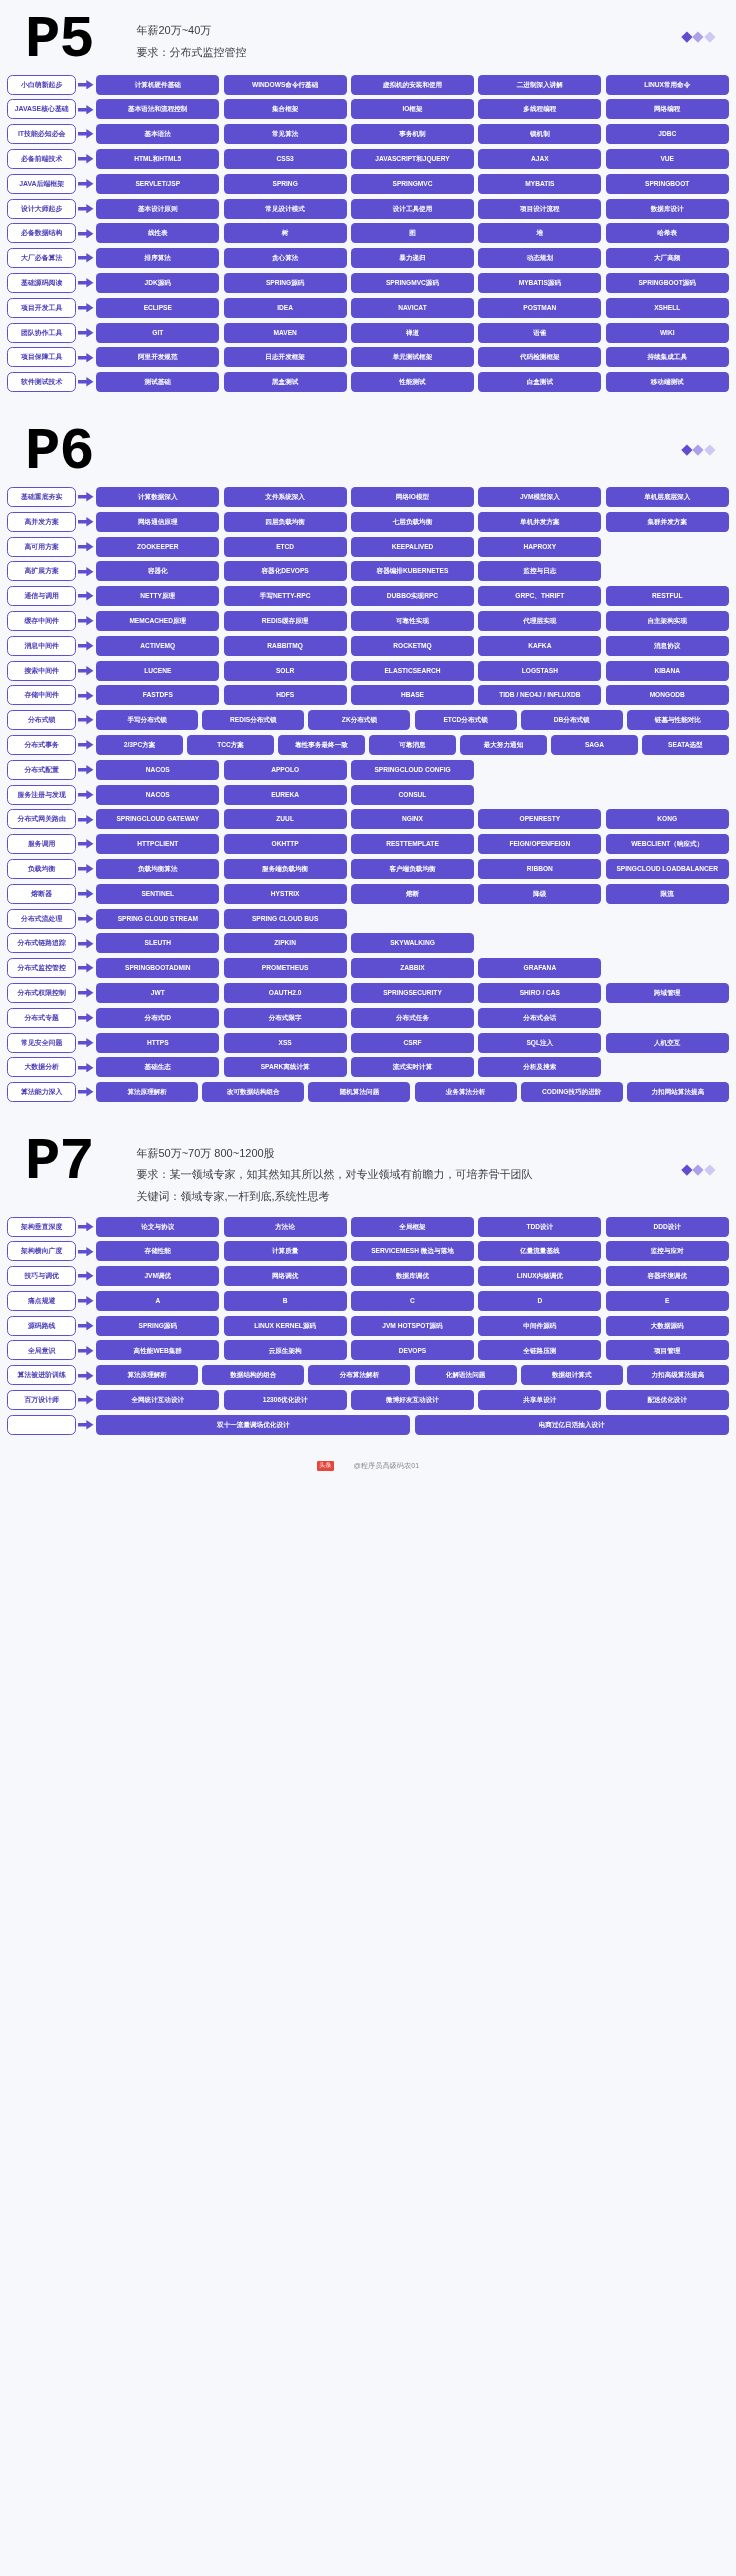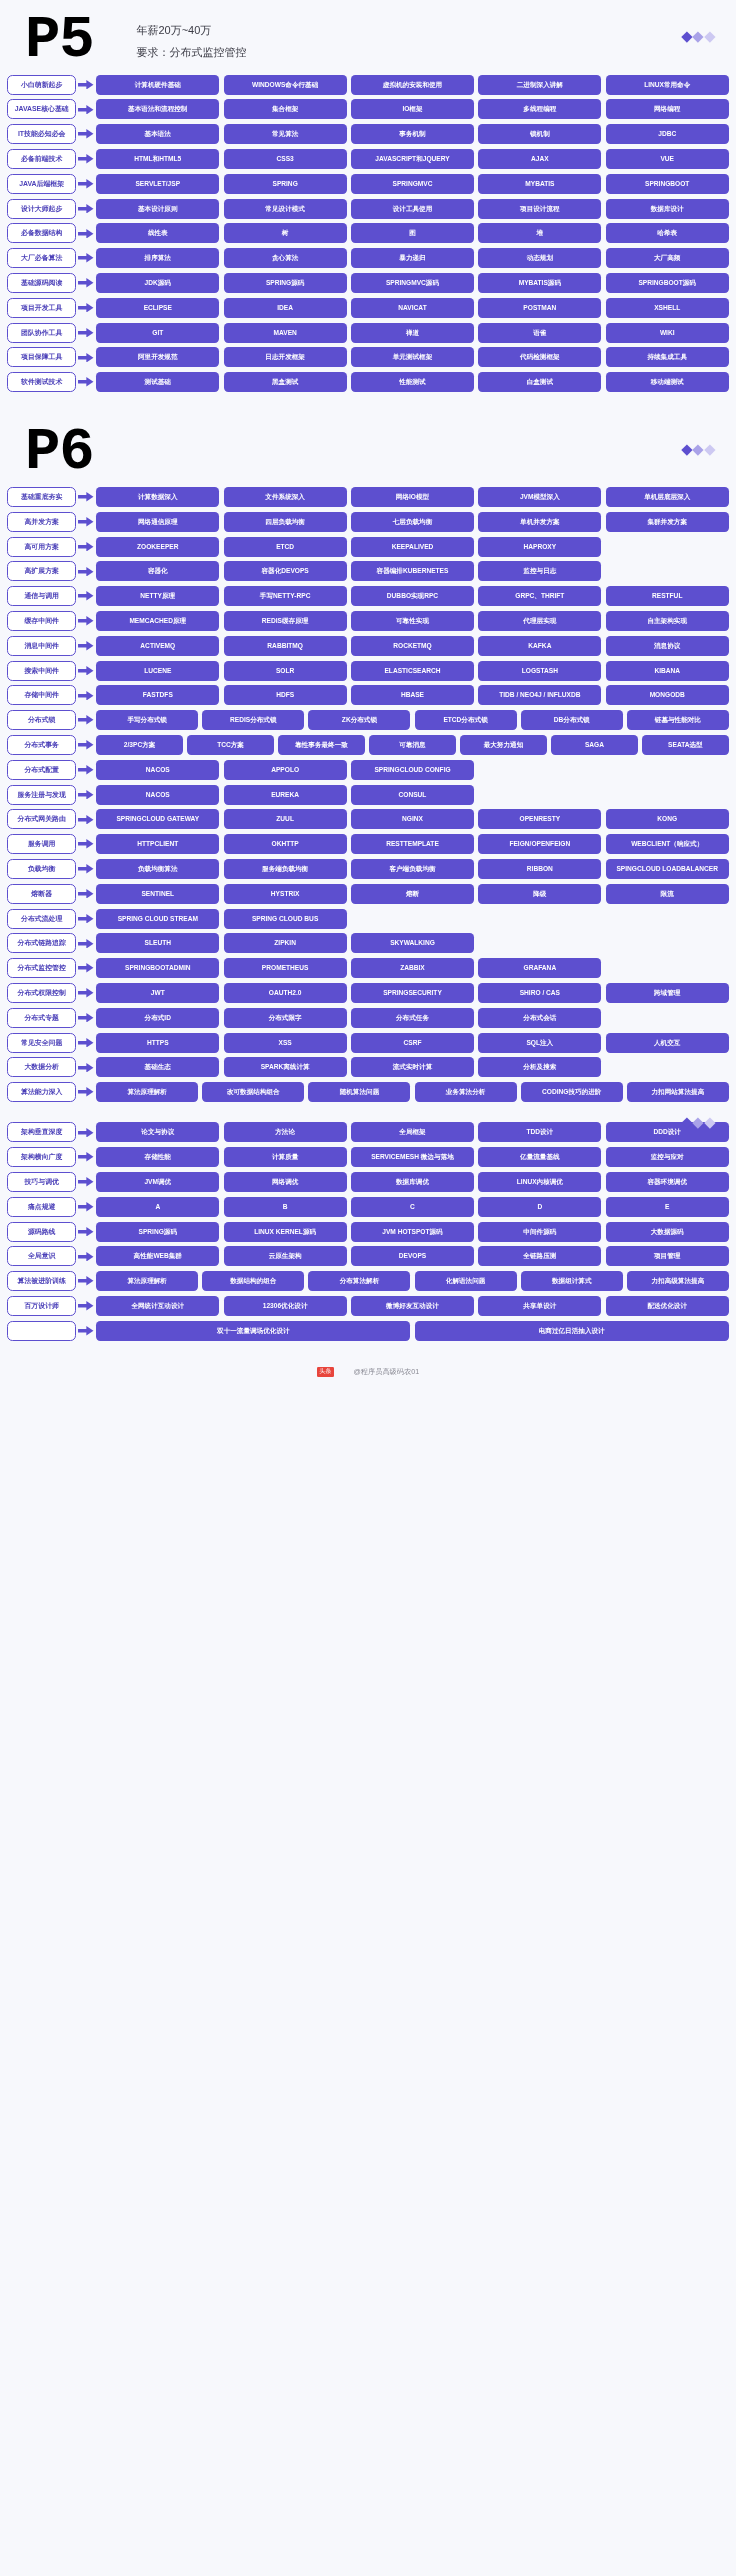--- a/index.html
+++ b/index.html
@@ -737,20 +737,28 @@
               <div class="chip">随机算法问题</div>
               <div class="chip">业务算法分析</div>
               <div class="chip">CODING技巧的进阶</div>
               <div class="chip">力扣网站算法提高</div>
             </div>
           </div>
         </div>
       </div>
       <div class="section">
         <div class="sec-head-wrap">
+          <div class="sec-head">
+            <div class="sec-level">P7</div>
+            <div class="sec-meta">
+              <div>年薪50万~70万 800~1200股</div>
+              <div>要求：某一领域专家，知其然知其所以然，对专业领域有前瞻力，可培养骨干团队</div>
+              <div>关键词：领域专家,一杆到底,系统性思考</div>
+            </div>
+          </div>
           <div class="diamonds">
             <span class="dmd"></span>
             <span class="dmd light"></span>
             <span class="dmd lighter"></span>
           </div>
         </div>
         <div class="rows">
           <div class="row">
             <div class="cat">架构垂直深度</div>
             <div class="arrow">

